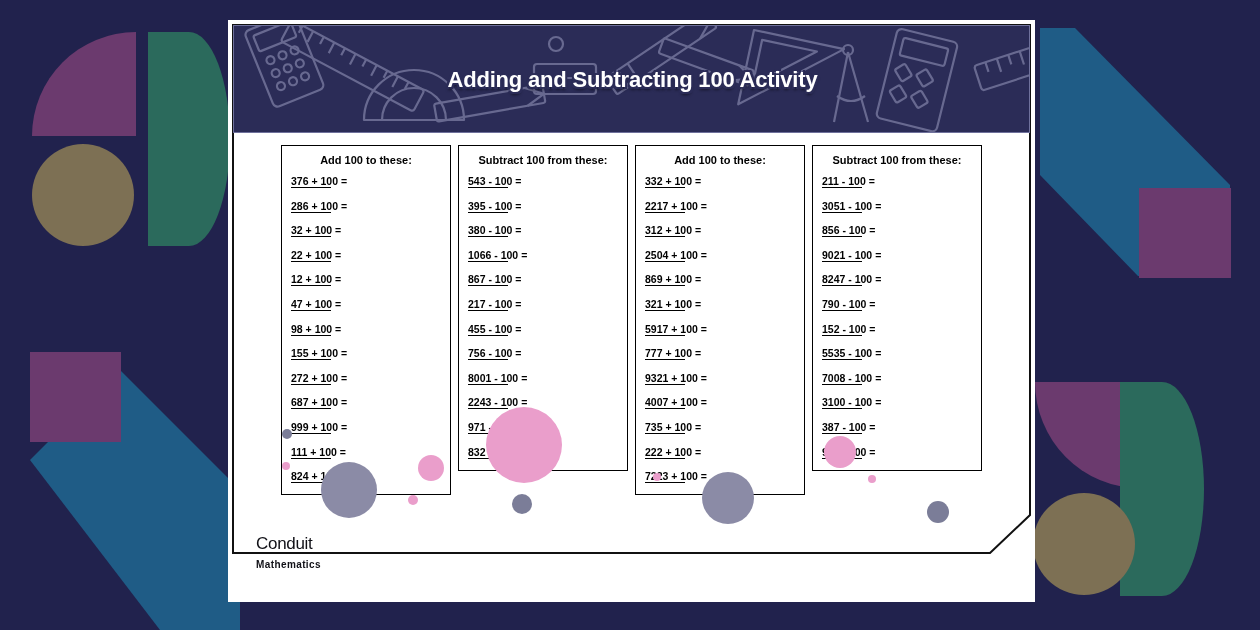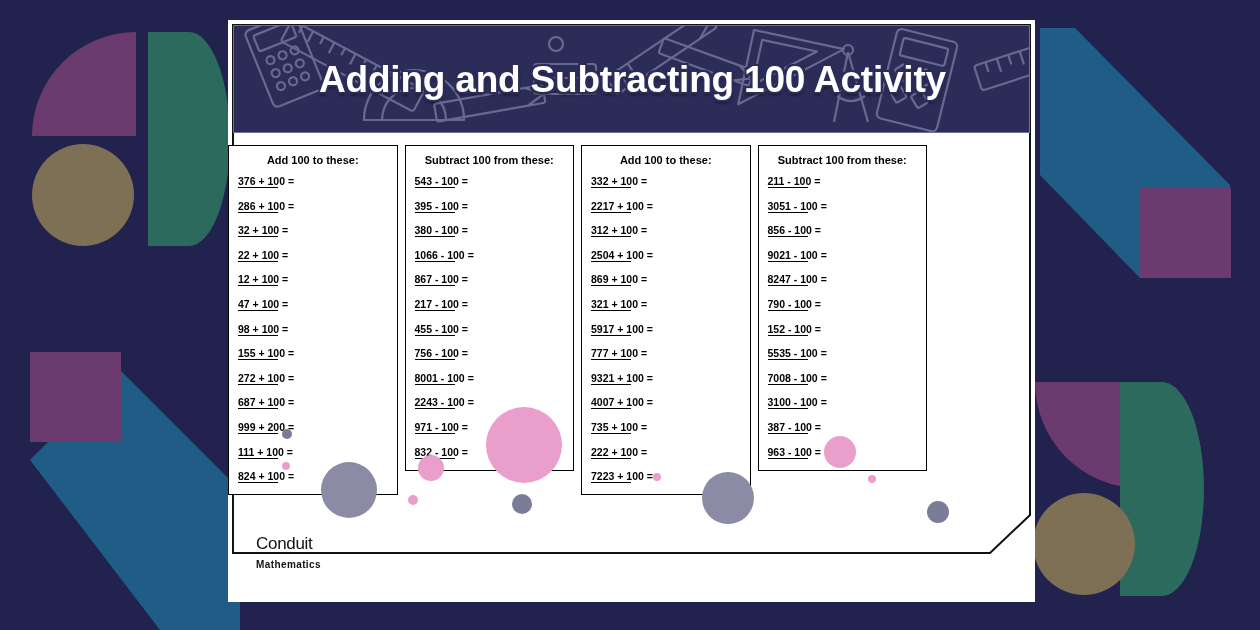--- a/index.html
+++ b/index.html
@@ -74,36 +74,36 @@
   #banner-title {
     position: absolute;
     left: 0;
     top: 0;
     width: 797px;
     height: 108px;
     display: flex;
     align-items: center;
     justify-content: center;
     color: #ffffff;
-    font-size: 37px;
+    font-size: 22px;
     font-weight: bold;
     letter-spacing: -.2px;
     text-shadow:
       -2px -2px 0 #2b2c57, 2px -2px 0 #2b2c57,
       -2px  2px 0 #2b2c57, 2px  2px 0 #2b2c57,
        0px  3px 3px rgba(0,0,0,.55);
     white-space: nowrap;
   }
 
   
   #columns {
     position: absolute;
     left: 0;
     top: 125px;
-    width: 699px;
+    width: 807px;
     display: flex;
     justify-content: center;
     gap: 7px;
     align-items: flex-start;
   }
   .qbox {
     border: 1.6px solid #000;
     background: #fff;
     width: 170px;
     padding: 8px 9px 10px 9px;
@@ -309,21 +309,21 @@
           </div>
           <div class="qrow">
             <span class="expr">272 + 100 =</span>
             <span class="blank"></span>
           </div>
           <div class="qrow">
             <span class="expr">687 + 100 =</span>
             <span class="blank"></span>
           </div>
           <div class="qrow">
-            <span class="expr">999 + 200 =</span>
+            <span class="expr">999 + 100 =</span>
             <span class="blank"></span>
           </div>
           <div class="qrow">
             <span class="expr">111 + 100 =</span>
             <span class="blank"></span>
           </div>
           <div class="qrow">
             <span class="expr">824 + 100 =</span>
             <span class="blank"></span>
           </div>

